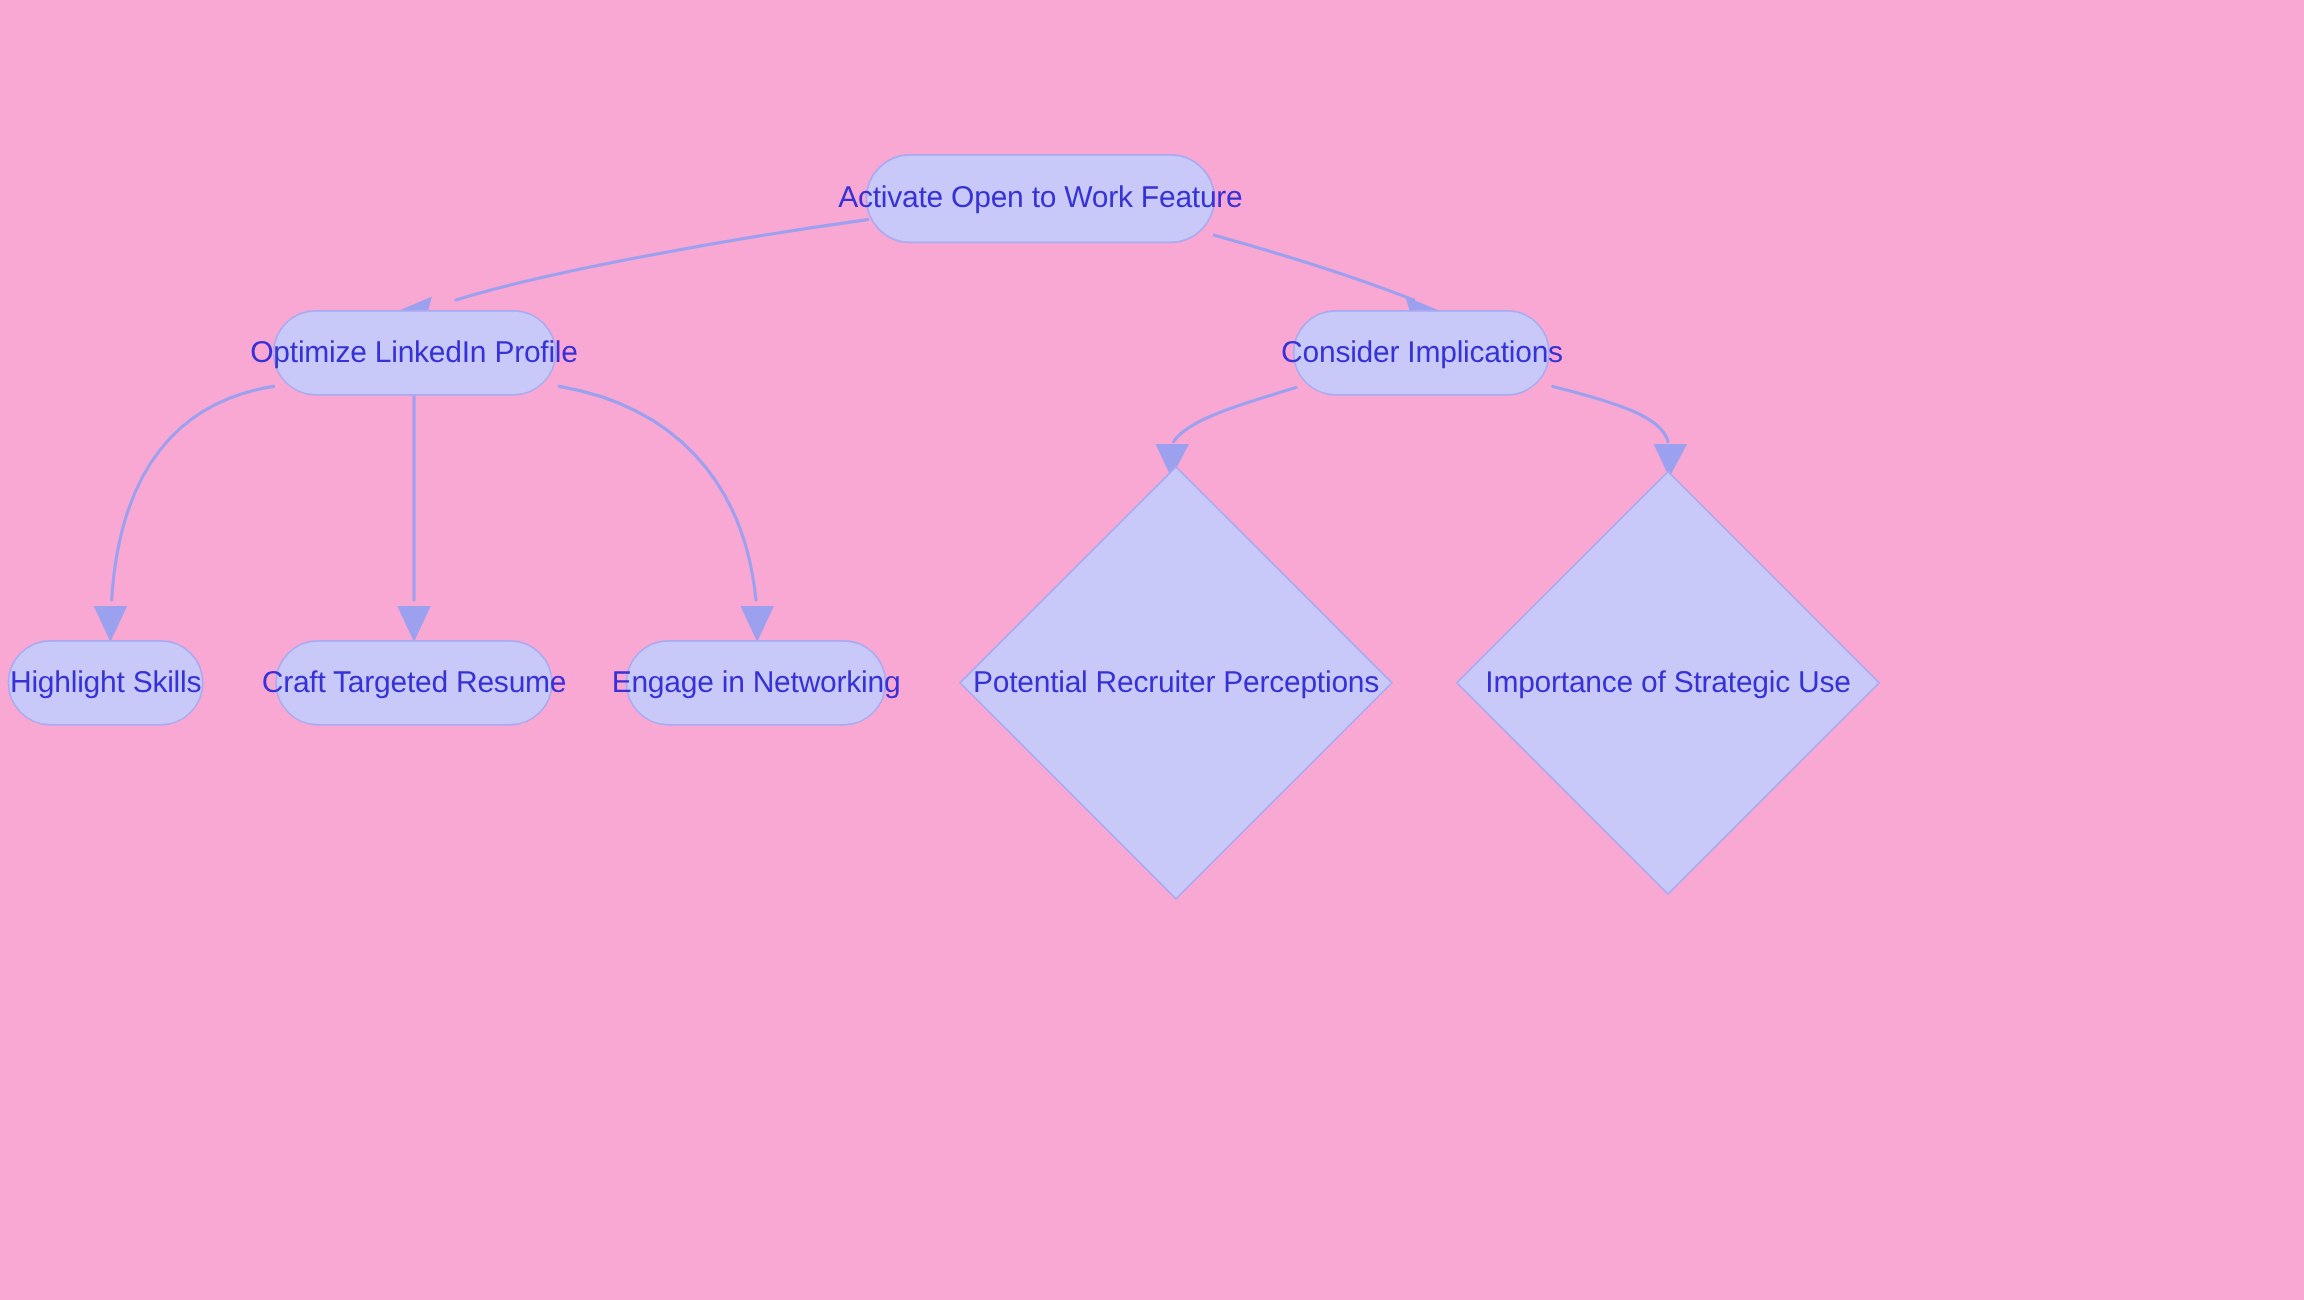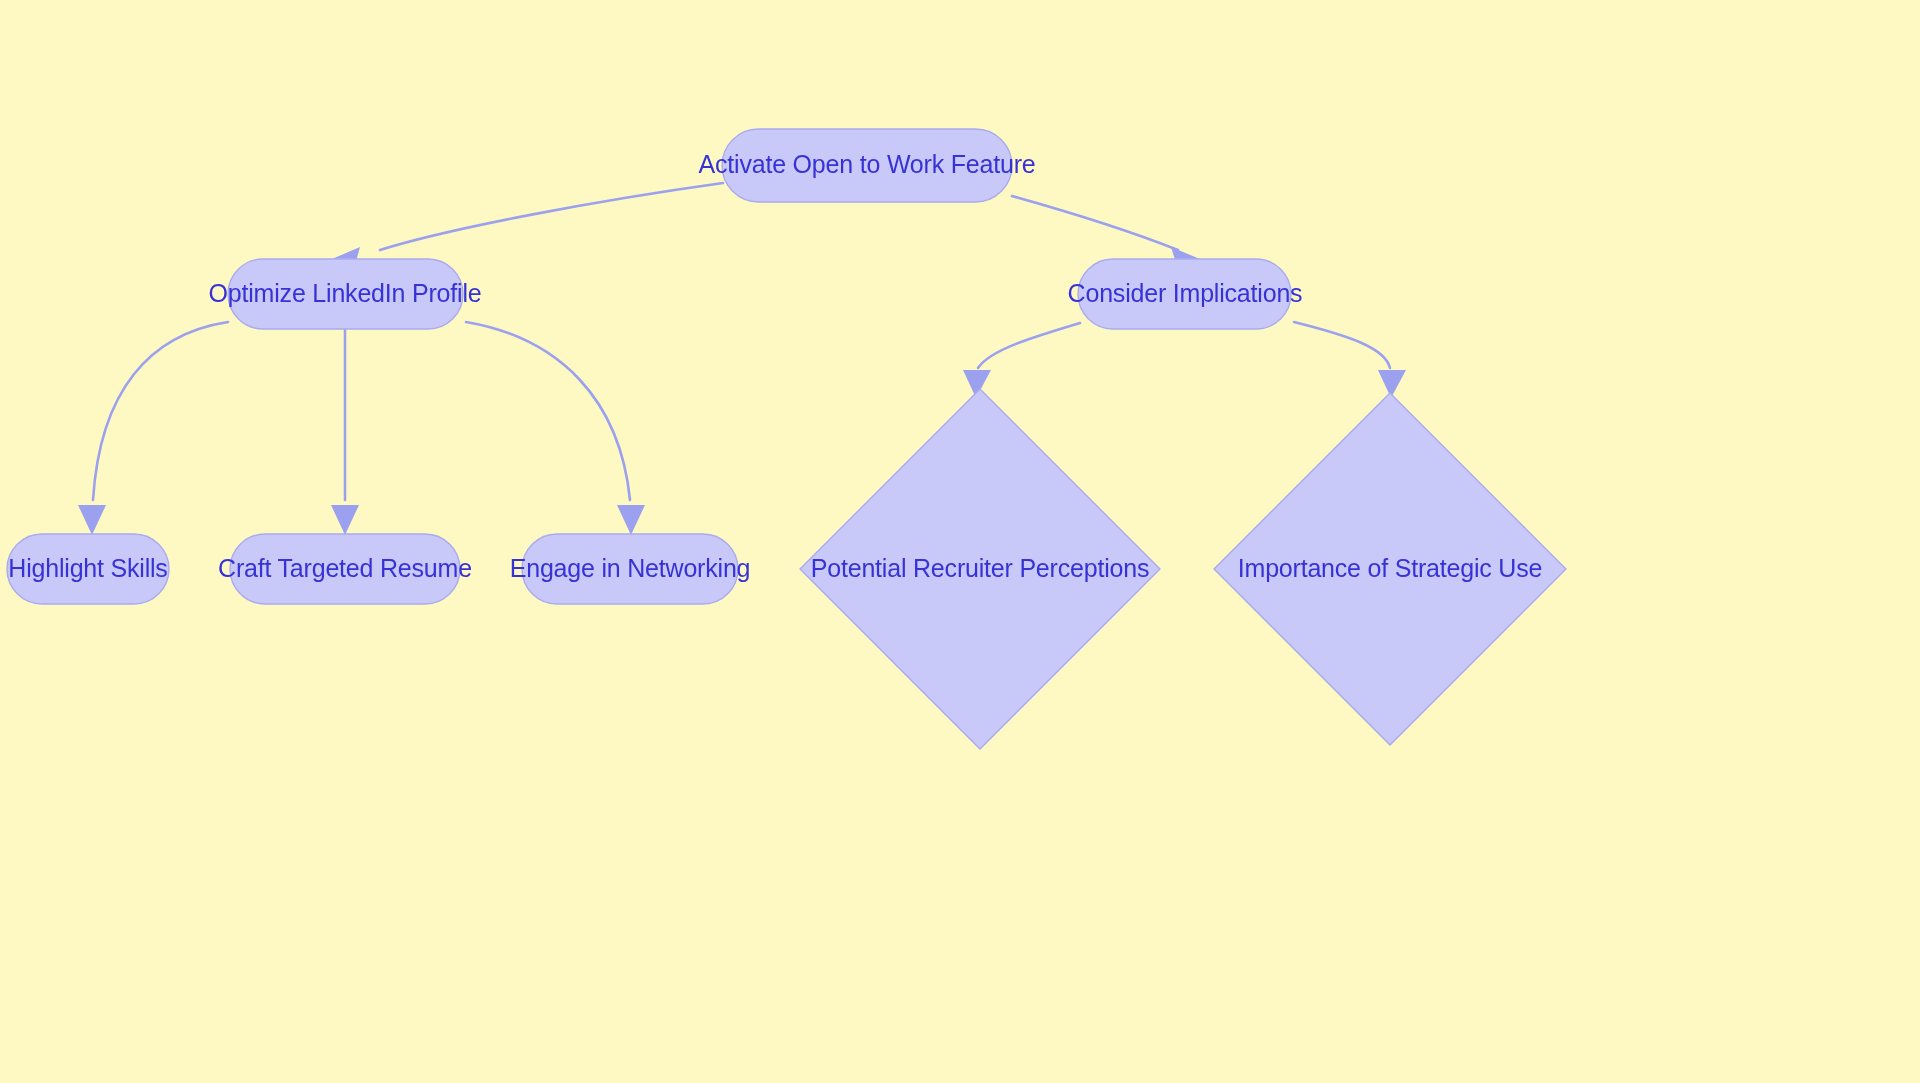--- a/index.html
+++ b/index.html
@@ -10,21 +10,21 @@
   body {
     width: 1920px;
     height: 1083px;
     overflow: hidden;
     font-family: "Liberation Sans", sans-serif;
   }
   #flowchart-root {
     position: relative;
     width: 1920px;
     height: 1083px;
-    background: #fef9c3;
+    background: #f9a8d4;
   }
   svg#flow-svg {
     position: absolute;
     left: 0;
     top: 0;
     width: 1920px;
     height: 1083px;
     display: block;
   }
   .node-shape {

